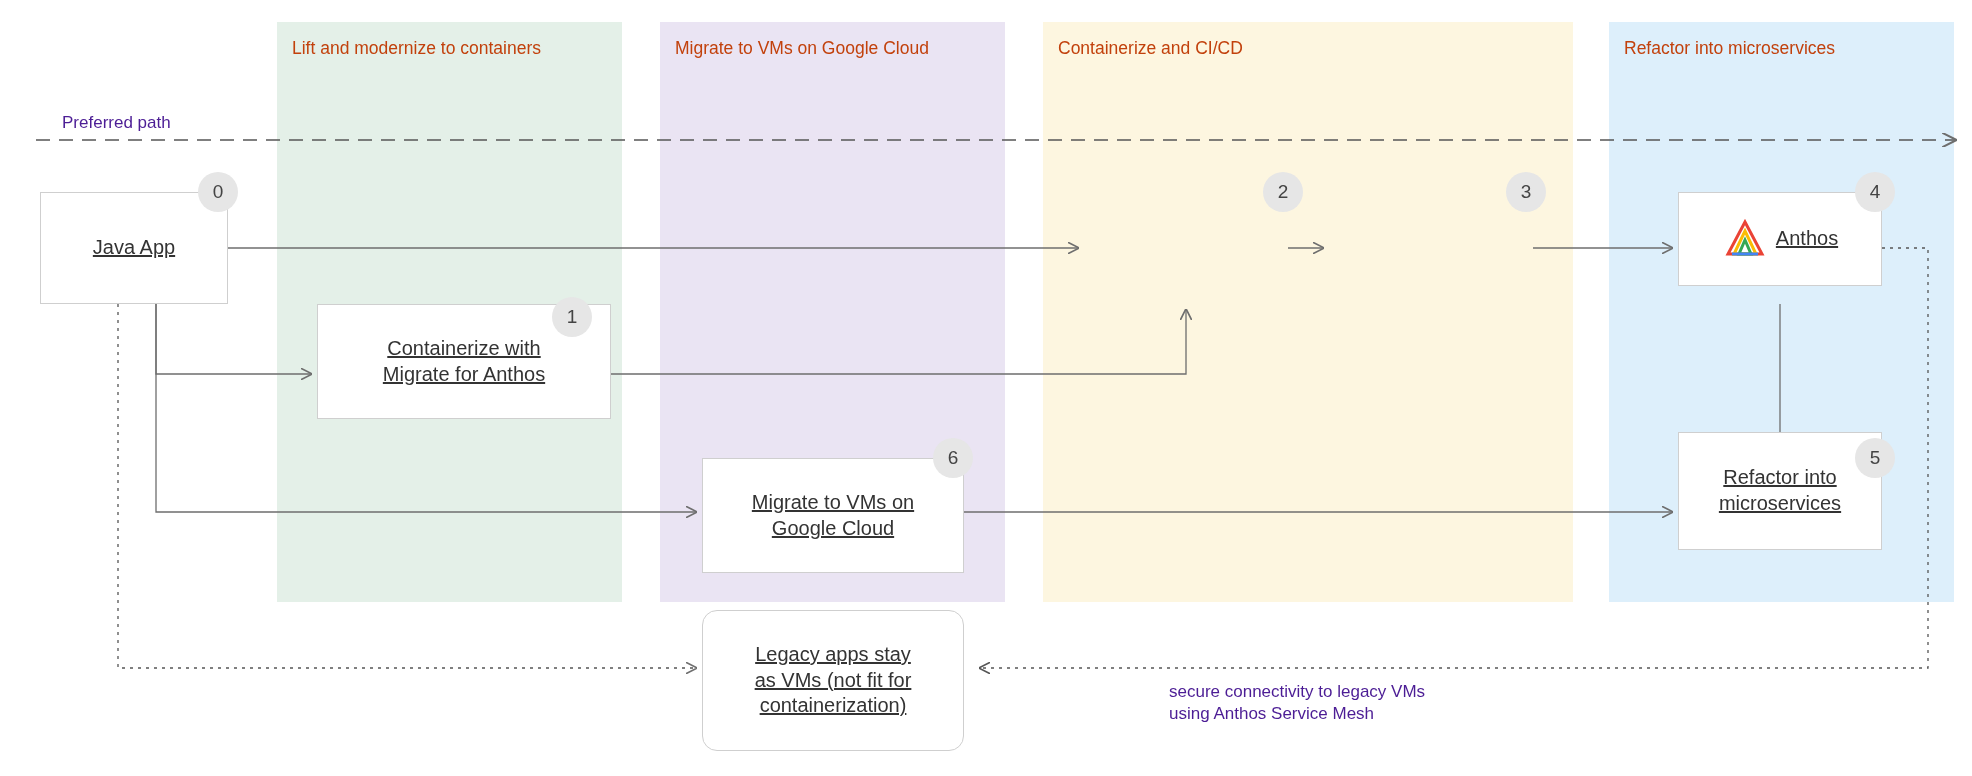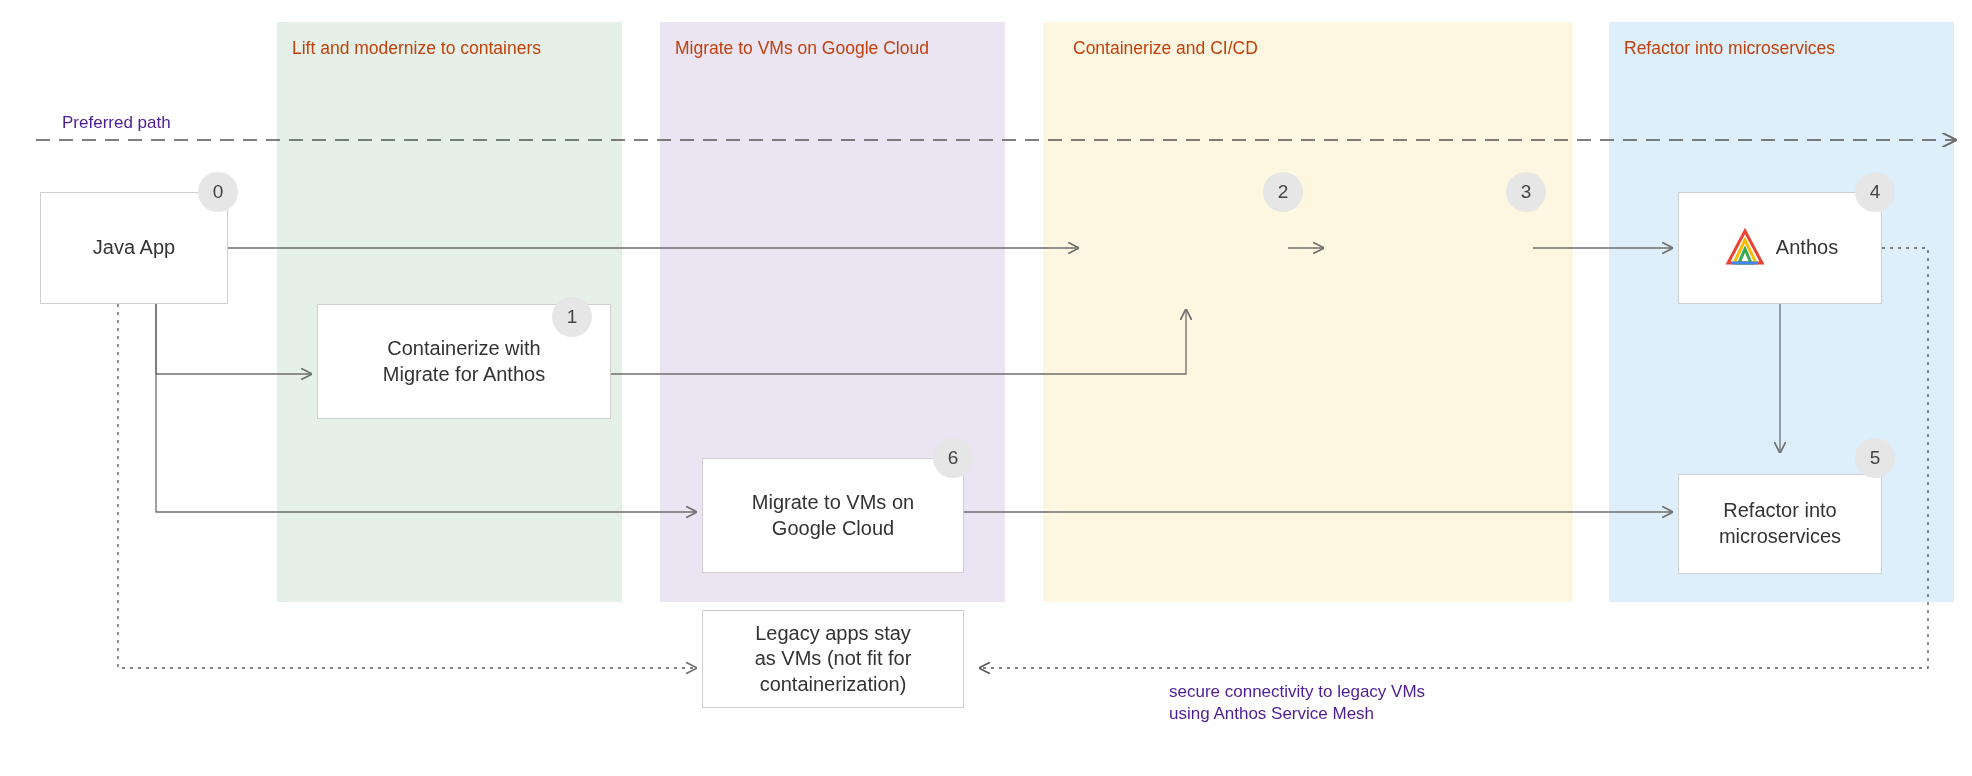--- a/index.html
+++ b/index.html
@@ -37,21 +37,21 @@
     border: 1px solid #cfcfcf;
     display: flex;
     align-items: center;
     justify-content: center;
     text-align: center;
     font-size: 20px;
     color: #333333;
     line-height: 1.28;
     padding: 4px 10px;
   }
-  .node .label { white-space: pre-line; }
+  .node .label { white-space: pre-line; text-decoration: underline; }
 
   
   .badge {
     position: absolute;
     width: 40px; height: 40px;
     border-radius: 50%;
     background: #e6e6e6;
     color: #444444;
     font-size: 19px;
     display: flex;
@@ -85,21 +85,21 @@
 
 <div id="stage">
 
   <div class="lane" style="left:277px; width:345px; background:#e4f0e8;"></div>
   <div class="lane" style="left:660px; width:345px; background:#eae4f3;"></div>
   <div class="lane" style="left:1043px; width:530px; background:#fdf6e0;"></div>
   <div class="lane" style="left:1609px; width:345px; background:#ddeffb;"></div>
 
   <div class="lane-title" style="left:292px;">Lift and modernize to containers</div>
   <div class="lane-title" style="left:675px;">Migrate to VMs on Google Cloud</div>
-  <div class="lane-title" style="left:1058px;margin-left:15px;">Containerize and CI/CD</div>
+  <div class="lane-title" style="left:1058px;">Containerize and CI/CD</div>
   <div class="lane-title" style="left:1624px;">Refactor into microservices</div>
 
   <div class="freetext" style="left:62px; top:112px;">Preferred path</div>
 
   <div class="freetext" style="left:1157px; top:681px;margin-left:12px;">secure connectivity to legacy VMs
 using Anthos Service Mesh</div>
 
   <svg class="wires">
     <defs>
       <marker id="arrow" markerWidth="9" markerHeight="9" refX="8" refY="4.5" orient="auto">
@@ -141,44 +141,44 @@
   <div class="node" style="left:317px; top:304px; width:294px; height:115px;">
     <span class="label">Containerize with
 Migrate for Anthos</span>
   </div>
   <div class="badge" style="left:552px; top:297px;">1</div>
 
   <div class="badge" style="left:1263px; top:172px;">2</div>
 
   <div class="badge" style="left:1506px; top:172px;">3</div>
 
-  <div class="node" style="left:1678px; top:192px; width:204px; height:112px;">
+  <div class="node" style="left:1678px; top:192px; width:204px; height:94px;">
     <span class="anthos-logo">
       <svg viewBox="0 0 46 46" width="46" height="46">
         <polygon points="23,6 40,38 6,38" fill="none" stroke="#ea4335" stroke-width="3"></polygon>
         <polygon points="23,15 34,38 12,38" fill="none" stroke="#fbbc04" stroke-width="3"></polygon>
         <polygon points="23,24 29,38 17,38" fill="none" stroke="#34a853" stroke-width="3"></polygon>
         <line x1="10" y1="38" x2="36" y2="38" stroke="#4285f4" stroke-width="3"></line>
       </svg>
     </span>
     <span class="label">Anthos</span>
   </div>
   <div class="badge" style="left:1855px; top:172px;">4</div>
 
-  <div class="node" style="left:1678px; top:474px; width:204px; height:100px;text-align:center;">
+  <div class="node" style="left:1678px; top:432px; width:204px; height:118px;text-align:center;">
     <span class="label">Refactor into
 microservices</span>
   </div>
   <div class="badge" style="left:1855px; top:438px;">5</div>
 
   <div class="node" style="left:702px; top:458px; width:262px; height:115px;">
     <span class="label">Migrate to VMs on
 Google Cloud</span>
   </div>
   <div class="badge" style="left:933px; top:438px;">6</div>
 
-  <div class="node" style="left:702px; top:610px; width:262px; height:98px; font-size:20px;">
+  <div class="node" style="left:702px; top:610px; width:262px; height:141px; font-size:20px;border-radius:15px;">
     <span class="label">Legacy apps stay
 as VMs (not fit for
 containerization)</span>
   </div>
 
 </div>
 
 </body></html>

